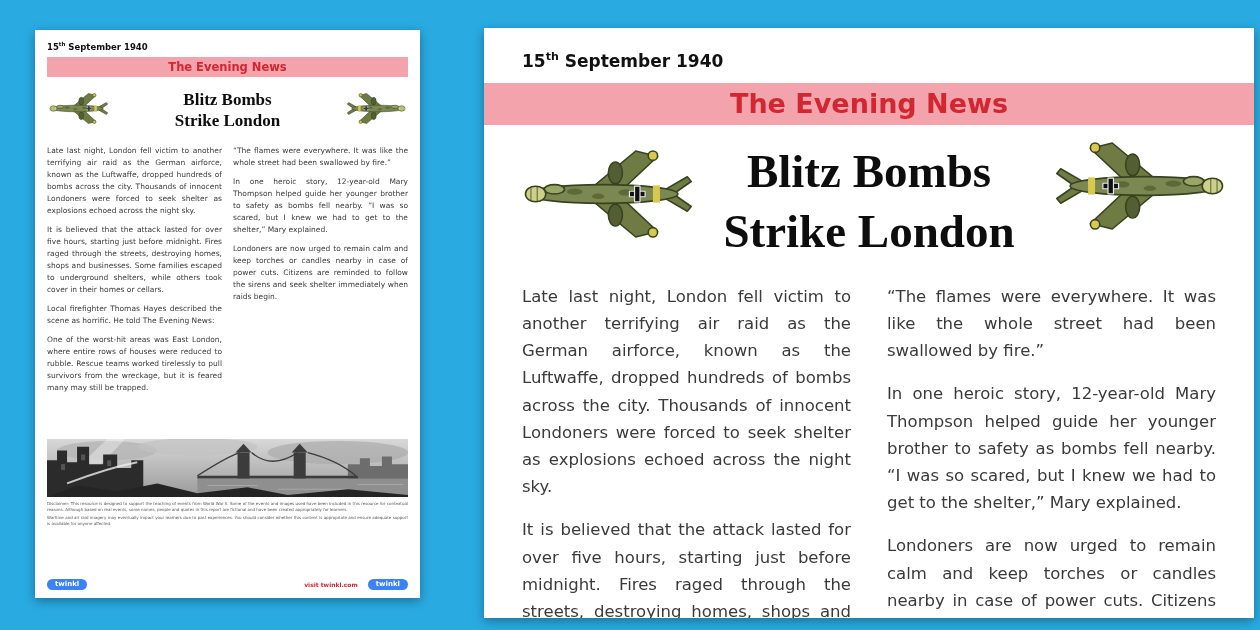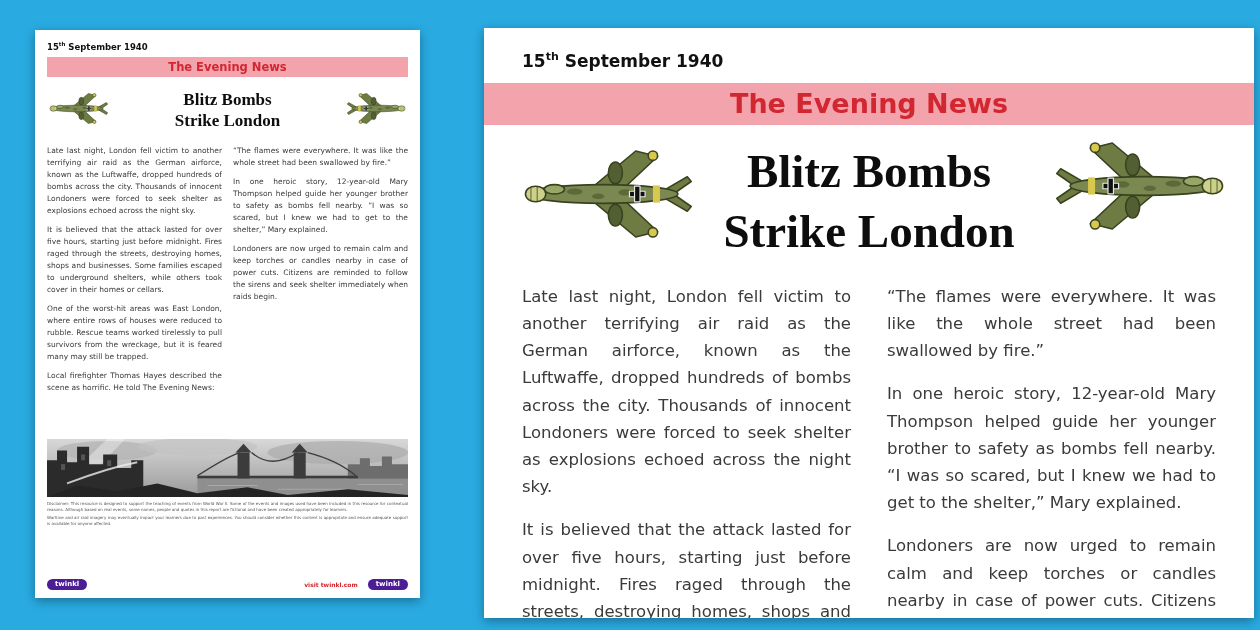--- a/index.html
+++ b/index.html
@@ -21,21 +21,21 @@
   .s-plane.pl-left{left:1px;}
   .s-plane.pl-right{right:1px;transform:scaleX(-1);}
   .s-cols{display:flex;gap:11px;margin-top:8px;height:292px;overflow:hidden;}
   .s-col{flex:1;font-size:7.5px;line-height:1.6;text-align:justify;color:#3a3a3a;}
   .s-col p{margin:0 0 7px;}
   .s-photo{margin-top:2px;height:58px;}
   .s-photo svg{width:100%;height:100%;display:block;}
   .s-disc{margin-top:4px;font-size:4px;line-height:1.45;color:#555;text-align:justify;}
   .s-disc p{margin:0 0 3px;}
   .s-footer{position:absolute;left:12px;right:12px;bottom:8px;display:flex;align-items:center;}
-  .logo{background:#4c1d95;color:#fff;font-weight:bold;font-size:7px;padding:2px 8px;border-radius:9px;line-height:1;}
+  .logo{background:#3b82f6;color:#fff;font-weight:bold;font-size:7px;padding:2px 8px;border-radius:9px;line-height:1;}
   .visit{margin-left:auto;margin-right:10px;color:#D22630;font-size:6px;font-weight:bold;}
 
   
   .page-large{left:484px;top:28px;width:770px;height:590px;overflow:hidden;}
   .l-date{margin:22px 0 0 38px;font-size:17px;font-weight:bold;color:#111;}
   .l-date sup{font-size:11px;}
   .l-banner{margin-top:12px;height:42px;background:#F3A3AC;display:flex;align-items:center;justify-content:center;}
   .l-banner .t{color:#D22630;font-weight:bold;font-size:27px;}
   .l-head{position:relative;height:152px;display:flex;align-items:center;justify-content:center;}
   .l-headline{font-family:"Liberation Serif","DejaVu Serif",serif;font-weight:bold;font-size:47px;line-height:1.28;text-align:center;color:#0d0d0d;}
@@ -100,22 +100,22 @@
         <svg class="plane-svg" viewBox="0 0 220 120">
             <use href="#bomber-shape"></use>
           </svg>
       </span>
     </div>
 
     <div class="s-cols">
       <div class="s-col">
         <p>Late last night, London fell victim to another terrifying air raid as the German airforce, known as the Luftwaffe, dropped hundreds of bombs across the city.  Thousands of innocent Londoners were forced to seek shelter as explosions echoed across the night sky.</p>
         <p>It is believed that the attack lasted for over five hours, starting just before midnight. Fires raged through the streets, destroying homes, shops and businesses. Some families escaped to underground shelters, while others took cover in their homes or cellars.</p>
+        <p>Local firefighter Thomas Hayes described the scene as horrific. He told The Evening News:</p>
         <p>One of the worst-hit areas was East London, where entire rows of houses were reduced to rubble. Rescue teams worked tirelessly to pull survivors from the wreckage, but it is feared many may still be trapped.</p>
-        <p>Local firefighter Thomas Hayes described the scene as horrific. He told The Evening News:</p>
       </div>
       <div class="s-col">
         <p>“The flames were everywhere. It was like the whole street had been swallowed by fire.”</p>
         <p>In one heroic story, 12-year-old Mary Thompson helped guide her younger brother to safety as bombs fell nearby. “I was so scared, but I knew we had to get to the shelter,” Mary explained.</p>
         <p>Londoners are now urged to remain calm and keep torches or candles nearby in case of power cuts. Citizens are reminded to follow the sirens and seek shelter immediately when raids begin.</p>
       </div>
     </div>
 
     <div class="s-photo">
       <svg viewBox="0 0 360 60" preserveAspectRatio="none">

